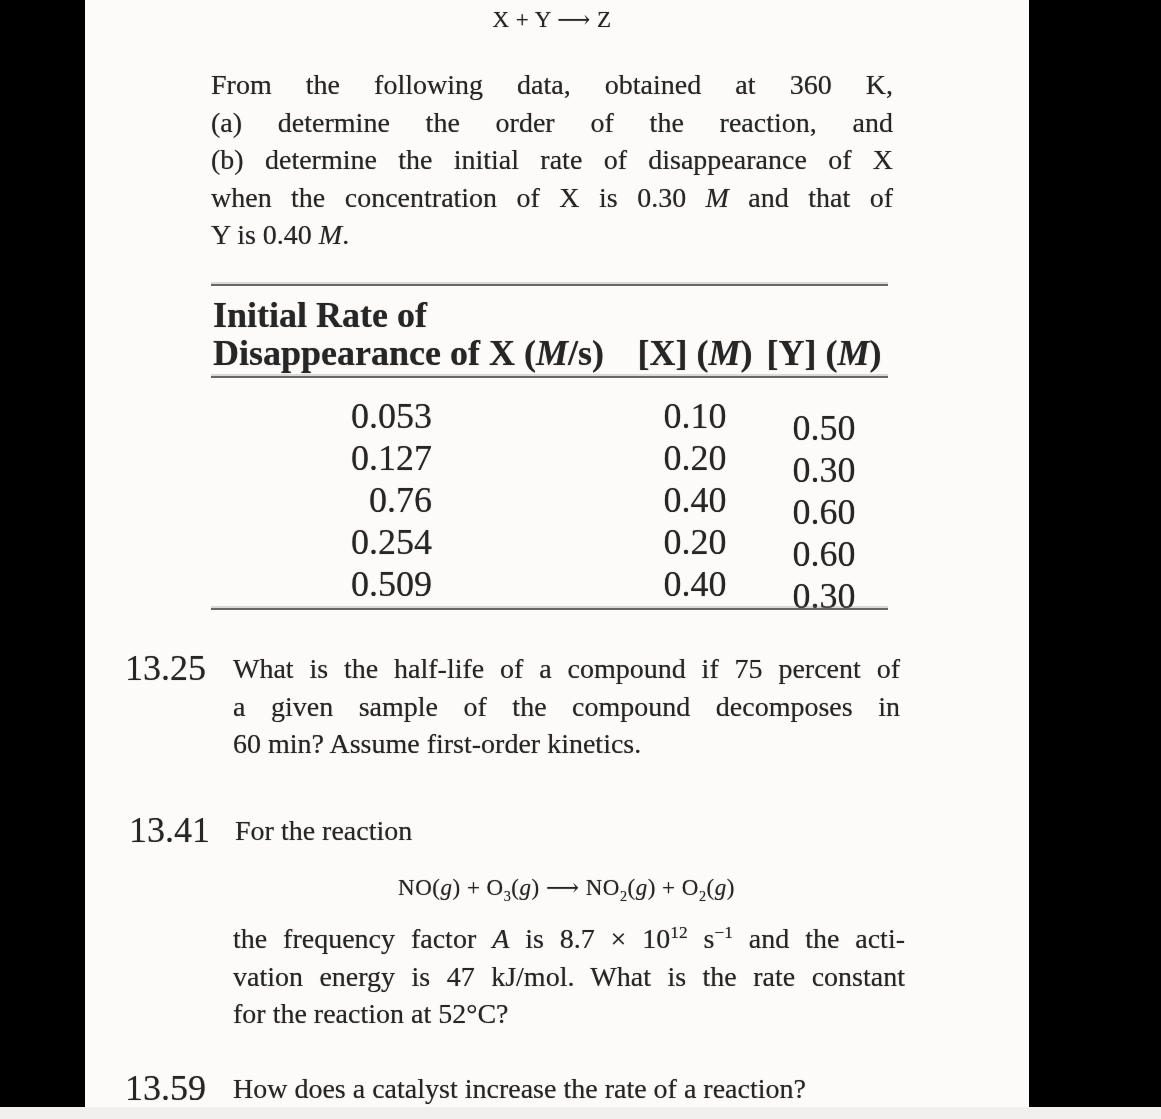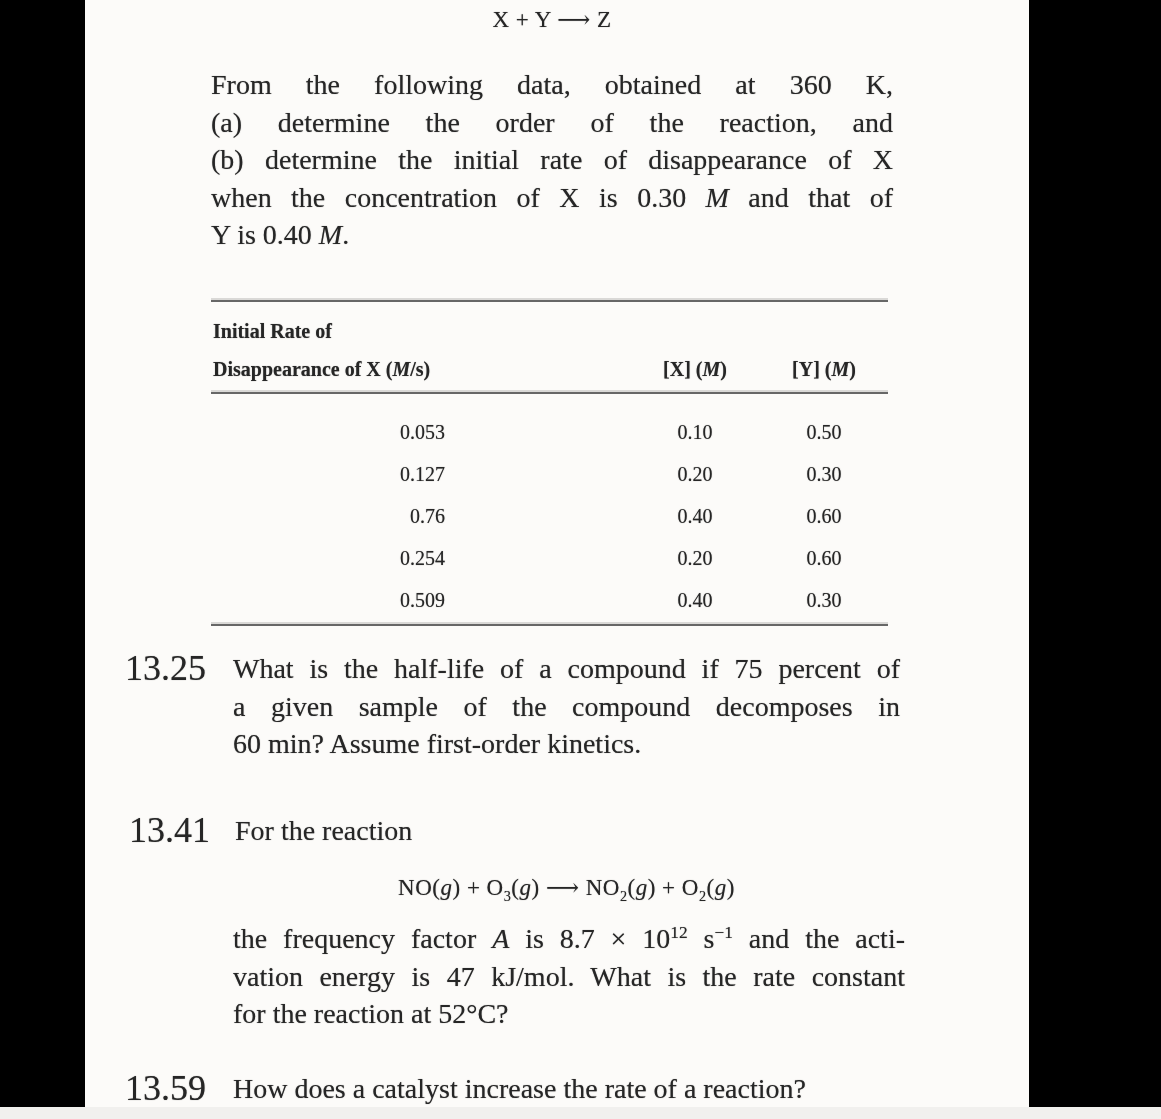--- a/index.html
+++ b/index.html
@@ -16,34 +16,34 @@
   .eq{font-size:23px;line-height:40px;letter-spacing:.5px;}
   .eq-top{position:absolute;left:126px;top:0;width:682px;text-align:center;}
   .para{position:absolute;font-size:28px;line-height:37.5px;}
   .intro{left:126px;top:66px;width:682px;}
   .jline{text-align:justify;text-align-last:justify;}
   .line{text-align:left;}
   sup,sub{line-height:0;font-size:.62em;}
   i{font-style:italic;}
 
   
-  .datatable{position:absolute;left:126px;top:284px;width:677px;height:332px;font-size:20px;margin-top:16px;}
+  .datatable{position:absolute;left:126px;top:284px;width:677px;height:332px;font-size:36px;}
   .rule{position:absolute;left:0;width:677px;height:0;border-top:2.5px solid #676767;
         box-shadow:0 -2px 0 rgba(130,130,130,.28);}
   .rule-top{top:0;}
   .rule-mid{top:92px;}
   .rule-bottom{top:324px;}
   .th-left{position:absolute;left:2px;top:12px;font-weight:bold;line-height:38px;}
   .th-col{position:absolute;top:50px;width:130px;text-align:center;font-weight:bold;line-height:38px;}
   .th-x{left:419px;}
   .th-y{left:548px;}
   .trow{position:absolute;left:0;width:677px;height:42px;line-height:40px;}
-  .c1{position:absolute;left:16px;top:0;width:218px;text-align:right;display:inline-block;}
+  .c1{position:absolute;left:3px;top:0;width:218px;text-align:right;display:inline-block;}
   .c2{position:absolute;left:419px;top:0;width:130px;text-align:center;display:inline-block;}
-  .c3{position:absolute;left:548px;top:0;width:130px;text-align:center;display:inline-block;}
+  .c3{position:absolute;left:548px;top:12px;width:130px;text-align:center;display:inline-block;}
 
   
   .pnum{position:absolute;font-size:36px;line-height:37.5px;}
   .ptext{position:absolute;font-size:28px;line-height:37.5px;}
   .eq-center{position:absolute;left:148px;width:667px;text-align:center;}
   .nowrap{white-space:nowrap;}
 
   
   .bottom-strip{position:absolute;left:0;top:1107px;width:1161px;height:12px;background:#f1f0ee;}
 </style>

